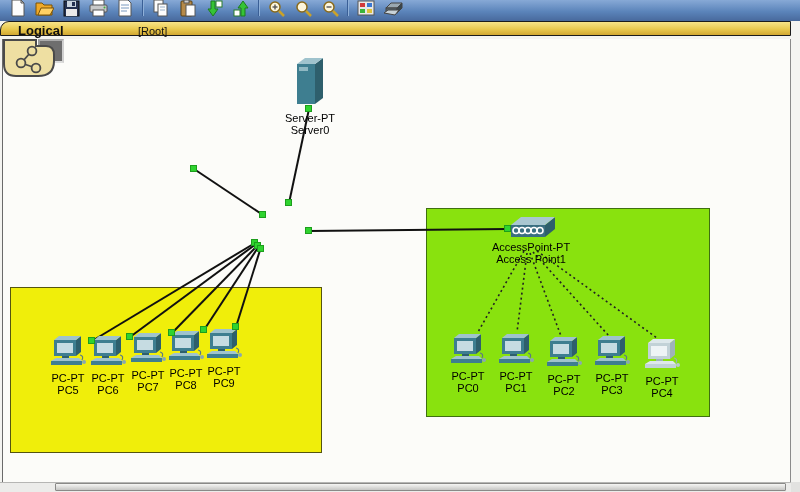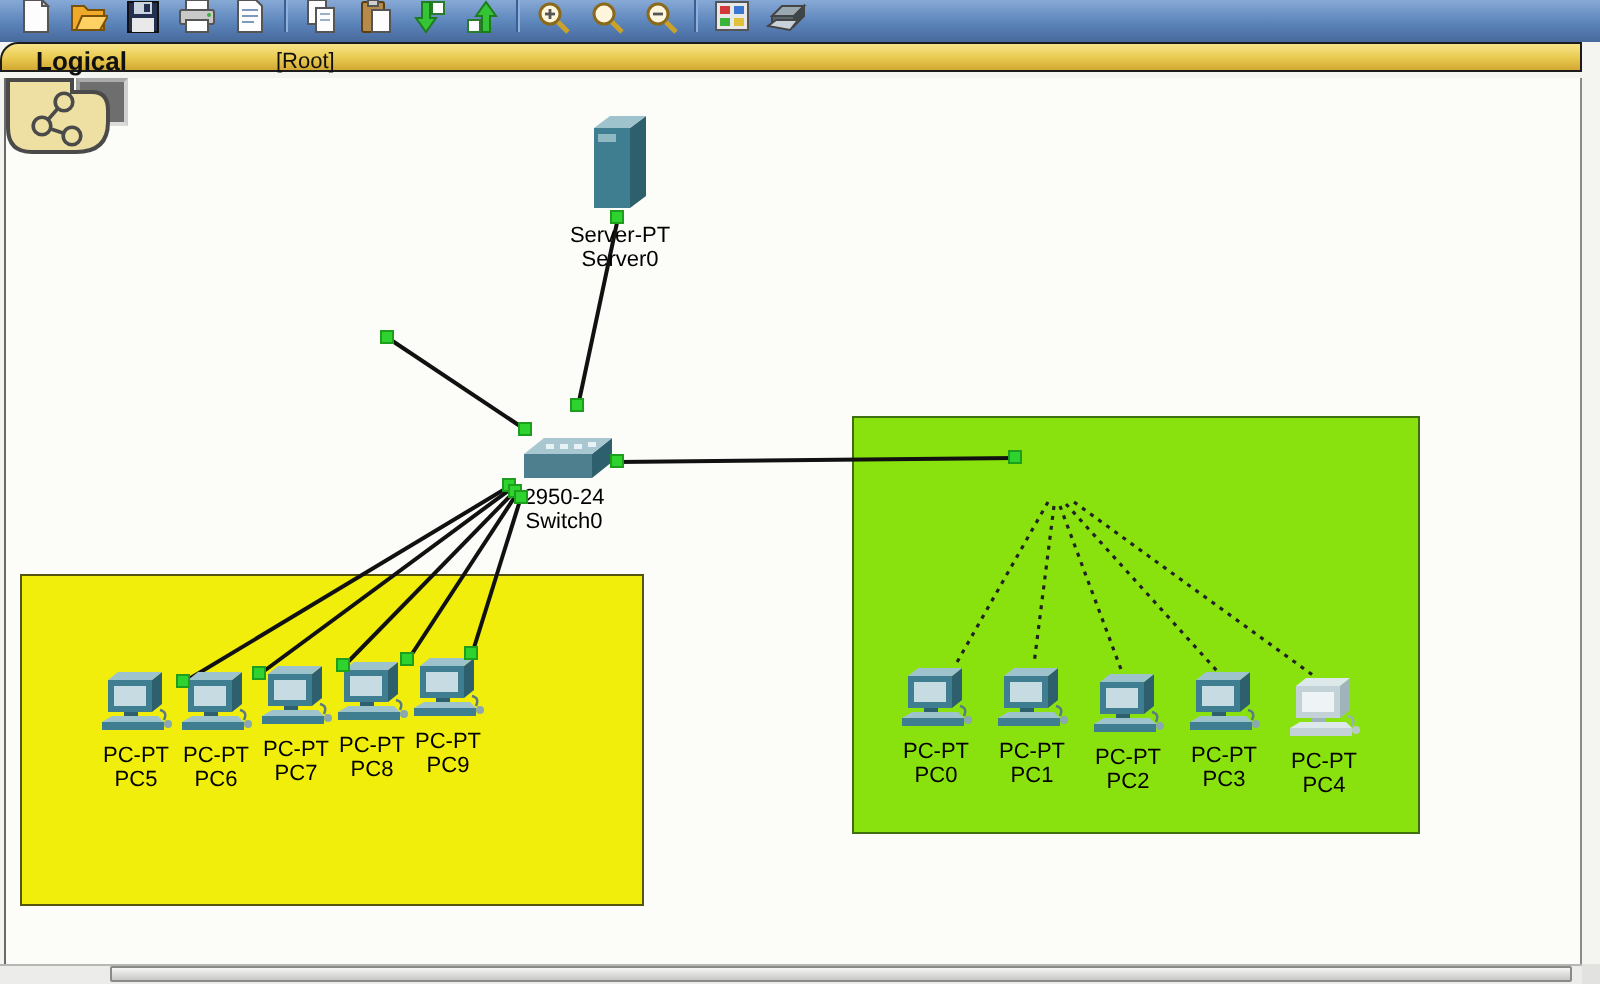--- a/index.html
+++ b/index.html
@@ -261,28 +261,28 @@
   <div class="device" style="left:272px;top:58px">
     <svg width="30" height="52">
         <use href="#sym-server"></use>
       </svg>
     <div class="dgap"></div>
     <div class="dlabel">Server-PT</div>
     <div class="dlabel">Server0</div>
   </div>
 
 
-  <div class="device" style="left:244px;top:219px">
+
+  <div class="device" style="left:493px;top:217px">
     <svg width="48" height="24">
-        <use href="#sym-switch"></use>
-      </svg>
-    <div class="dlabel">2950-24</div>
-    <div class="dlabel">Switch0</div>
-  </div>
-
+        <use href="#sym-ap"></use>
+      </svg>
+    <div class="dlabel">AccessPoint-PT</div>
+    <div class="dlabel">Access Point1</div>
+  </div>
 
   <div class="device" style="left:30px;top:336px">
     <svg width="38" height="34">
         <use href="#sym-pc"></use>
       </svg>
     <div class="dgap"></div>
     <div class="dlabel">PC-PT</div>
     <div class="dlabel">PC5</div>
   </div>
   <div class="device" style="left:70px;top:336px">

